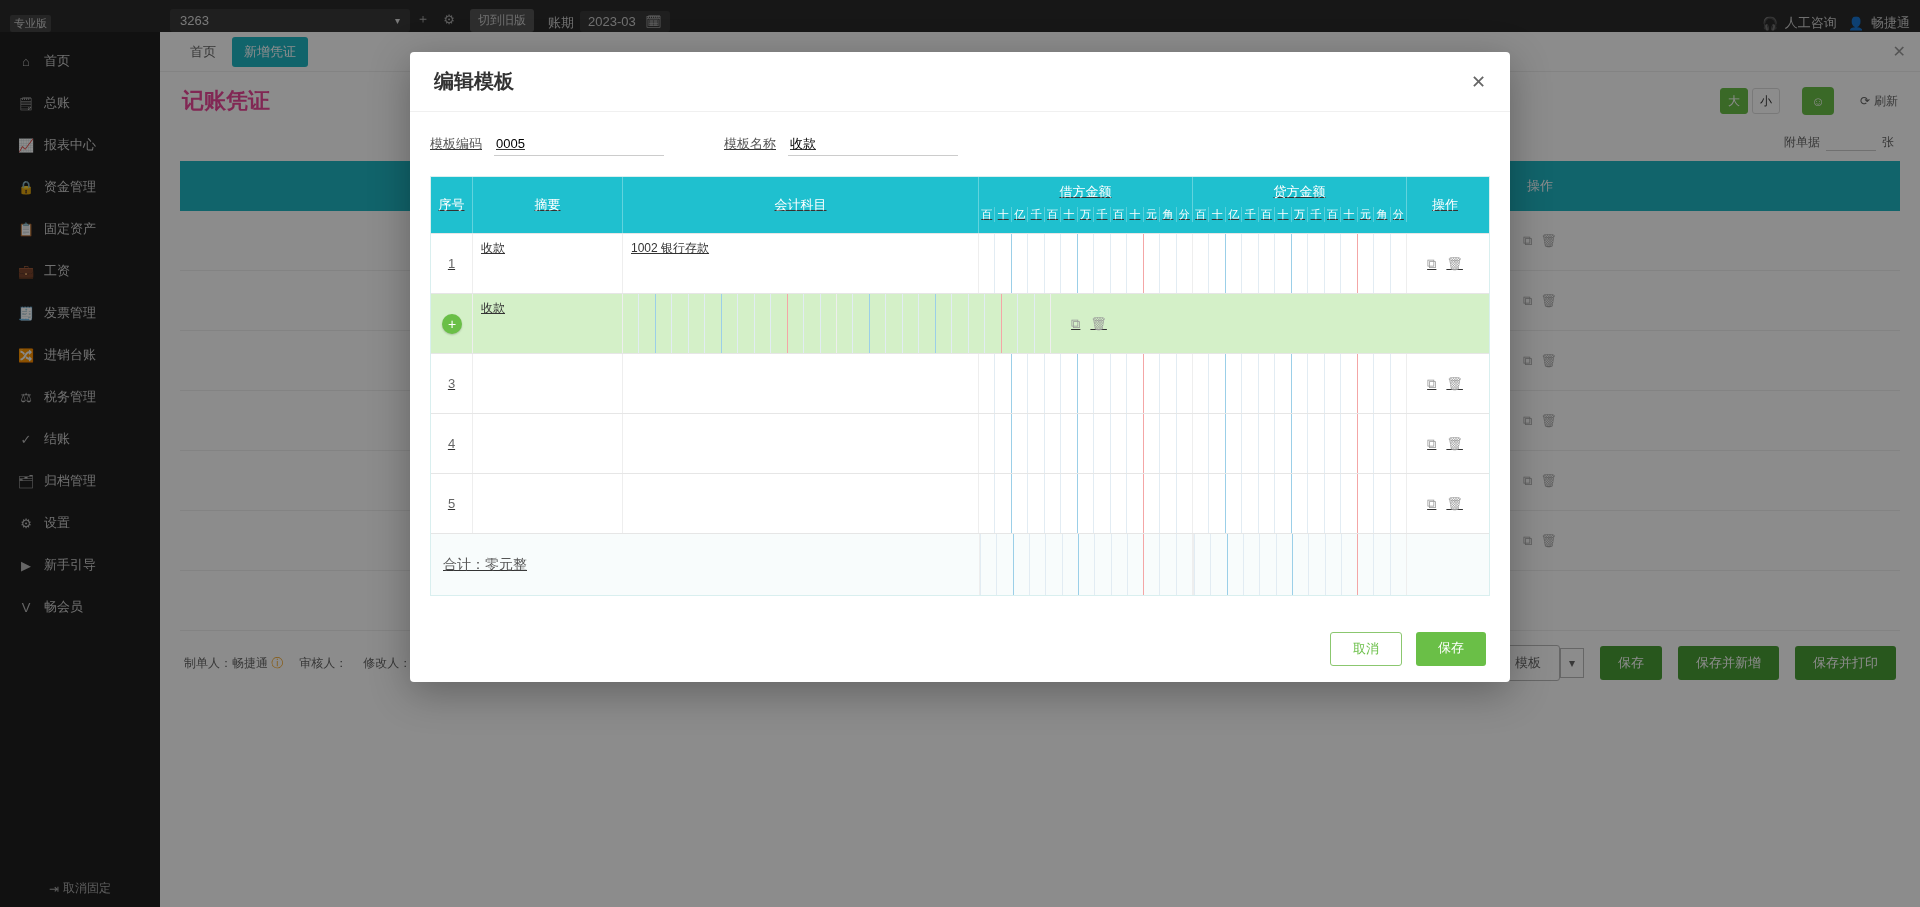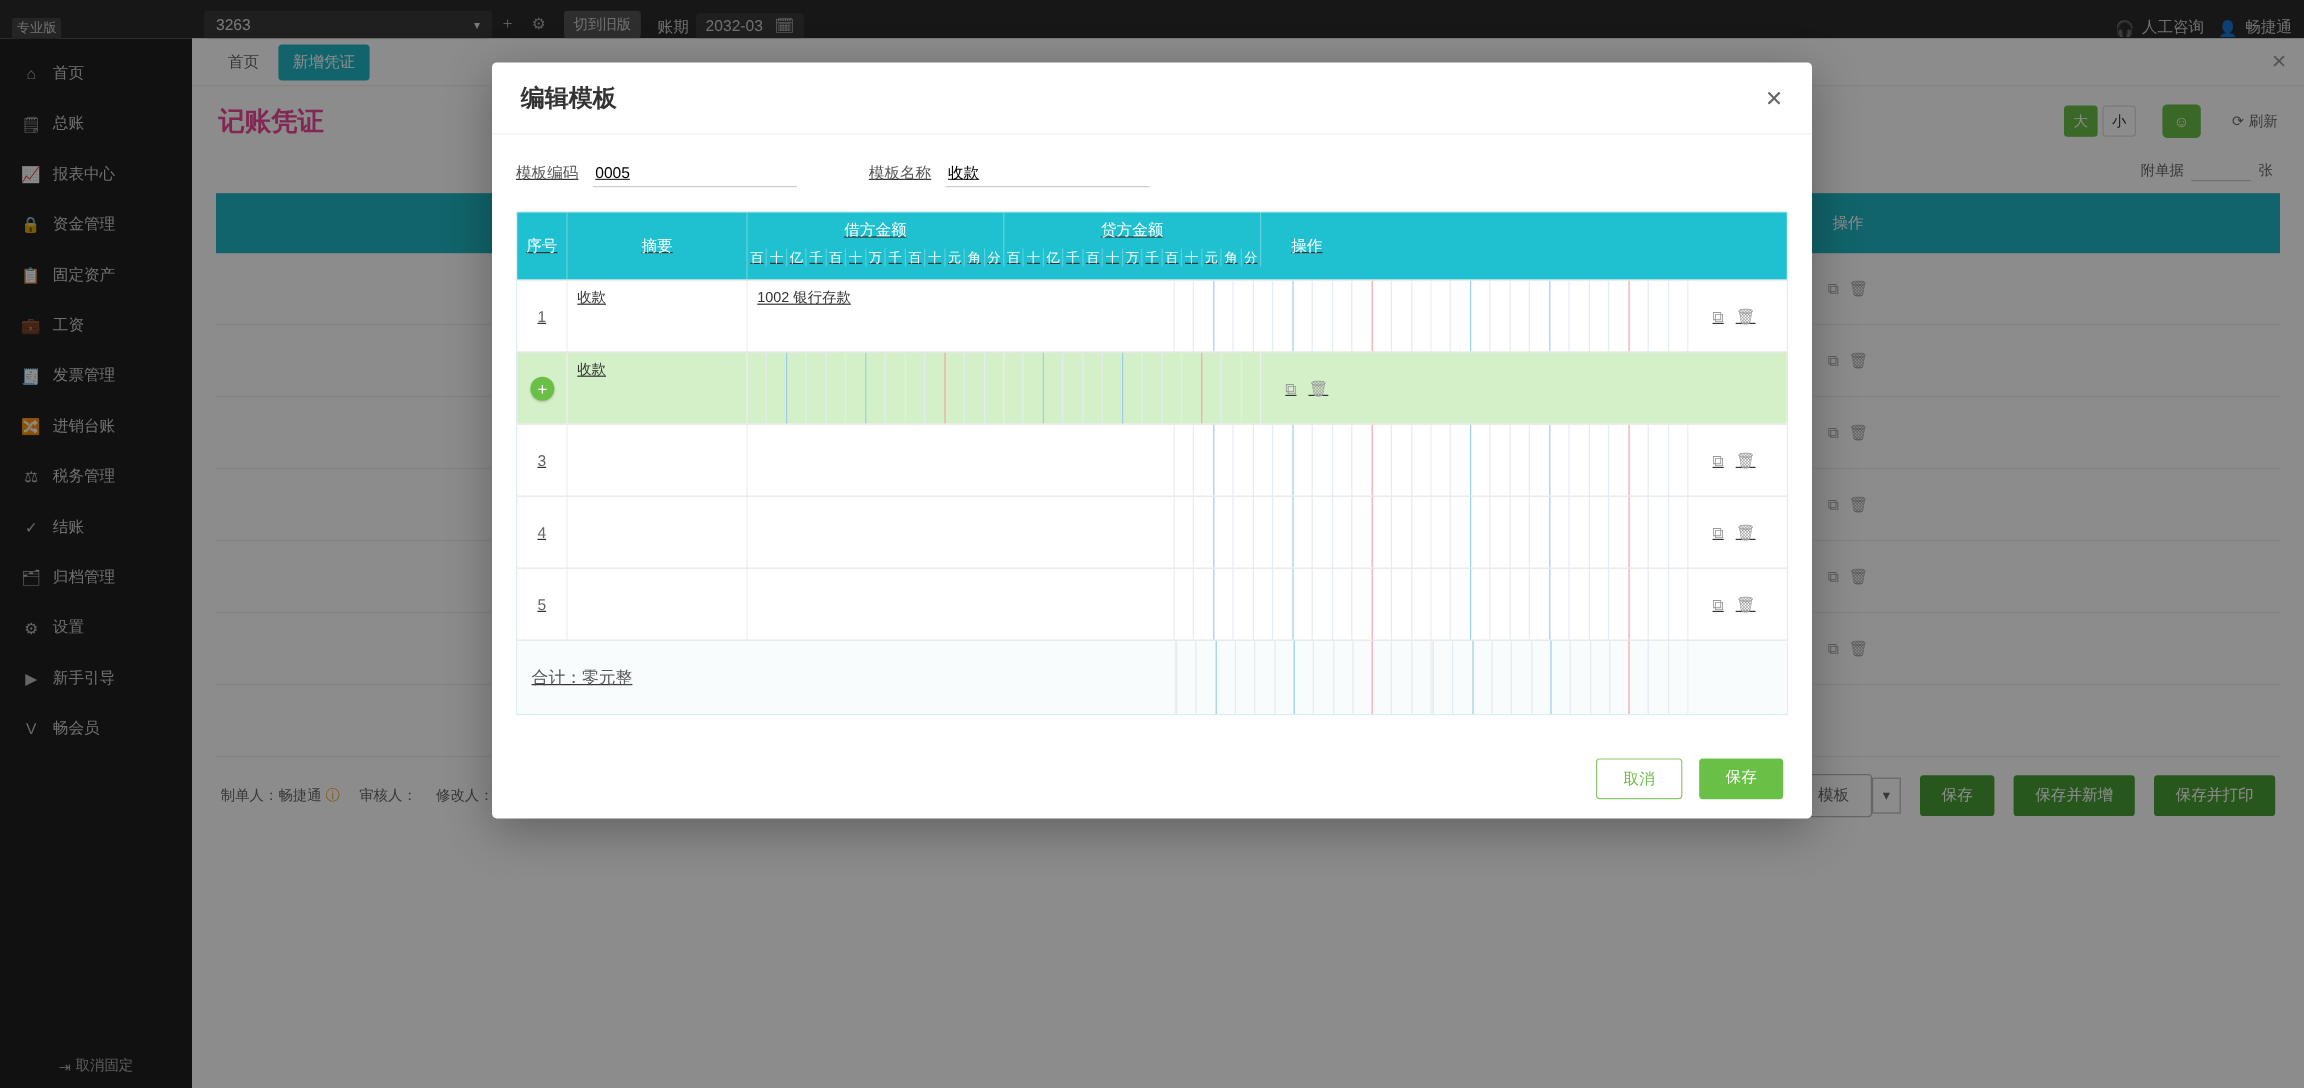--- a/index.html
+++ b/index.html
@@ -122,21 +122,21 @@
   </div>
   <div class="num">
     <span>3263</span>
     <span style="font-size:10px;">▾</span>
   </div>
   <div class="icon-btn">＋</div>
   <div class="icon-btn">⚙</div>
   <div class="switch-old">切到旧版</div>
   <span class="period-label">账期</span>
   <span class="period">
-    <span>2032-03</span>
+    <span>2023-03</span>
     <span style="margin-left:6px;">🗓</span>
   </span>
   <div class="spacer"></div>
   <div class="user">
     <span>🎧</span>
     <span>人工咨询</span>
   </div>
   <div class="user">
     <span>👤</span>
     <span>畅捷通</span>
@@ -333,20 +333,21 @@
           <label>模板名称</label>
           <input type="text" value="收款" style="">
         </div>
       </div>
 
       <div class="ttable">
         <div class="thead">
           <div class="thead-row1">
             <div class="th th-seq" style="height:56px;">序号</div>
             <div class="th th-summary" style="height:56px;">摘要</div>
+            <div class="th th-account" style="height:56px;">会计科目</div>
             <div style="display:flex; flex-direction:column;">
               <div class="th th-debit-credit">借方金额</div>
               <div class="digits" id="digits-debit">
                   <span>百</span>
                   <span>十</span>
                   <span>亿</span>
                   <span>千</span>
                   <span>百</span>
                   <span>十</span>
                   <span>万</span>

